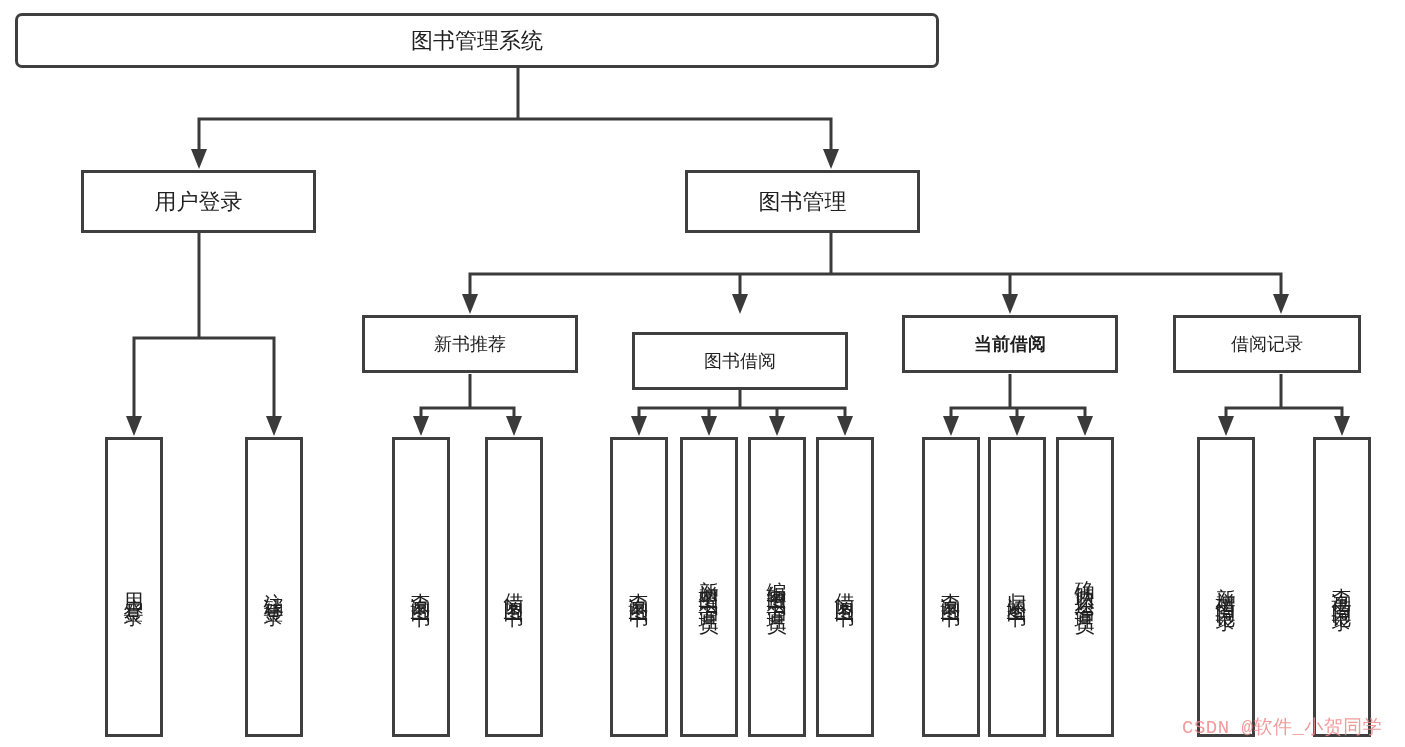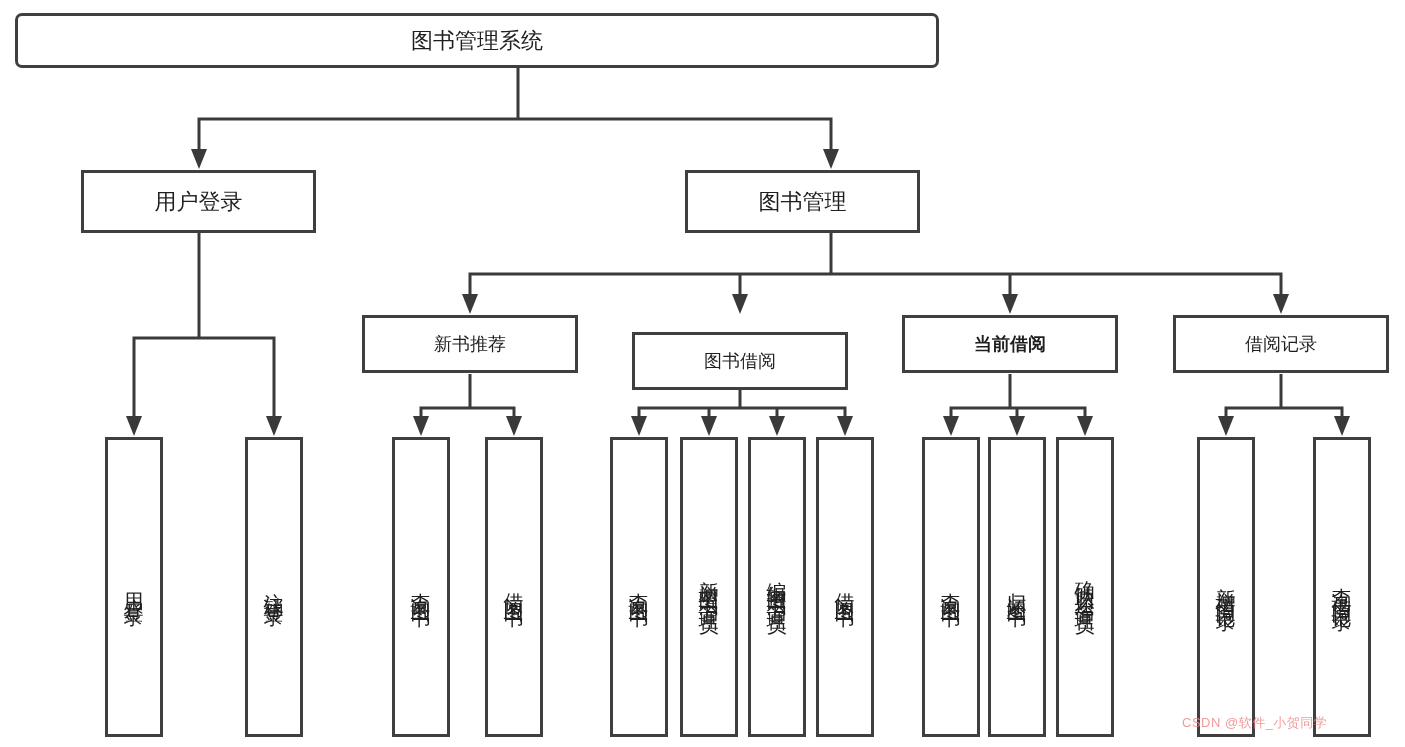--- a/index.html
+++ b/index.html
@@ -51,25 +51,26 @@
     stroke-width: 3;
   }
   #connectors .tri {
     fill: #3a3a3a;
     stroke: none;
   }
   .watermark {
     position: absolute;
     left: 1182px;
     top: 714px;
-    font-size: 13px;
+    font-size: 19px;
     letter-spacing: 0.5px;
     color: rgba(238, 137, 137, 0.85);
     z-index: 5;
     white-space: nowrap;
+    font-family: Liberation Mono, monospace;
   }
 </style>
 </head>
 <body>
 
 <div id="canvas">
 
   <svg id="connectors" viewBox="0 0 1405 747" xmlns="http://www.w3.org/2000/svg">
 
     <g>
@@ -145,21 +146,21 @@
 
   <div class="box section-box" style="left:362px; top:315px; width:216px; height:58px;">
     <span>新书推荐</span>
   </div>
   <div class="box section-box" style="left:632px; top:315px; width:216px; height:58px;margin-top:17px;">
     <span>图书借阅</span>
   </div>
   <div class="box section-box" style="left:902px; top:315px; width:216px; height:58px;font-weight:bold;">
     <span>当前借阅</span>
   </div>
-  <div class="box section-box" style="left:1173px; top:315px; width:216px; height:58px;">
+  <div class="box section-box" style="left:1173px; top:315px; width:188px; height:58px;">
     <span>借阅记录</span>
   </div>
 
   <div class="box leaf-box" style="left:105px; top:437px; width:58px; height:300px;">
     <span class="vtext">用户登录</span>
   </div>
   <div class="box leaf-box" style="left:245px; top:437px; width:58px; height:300px;">
     <span class="vtext">注销登录</span>
   </div>
 

